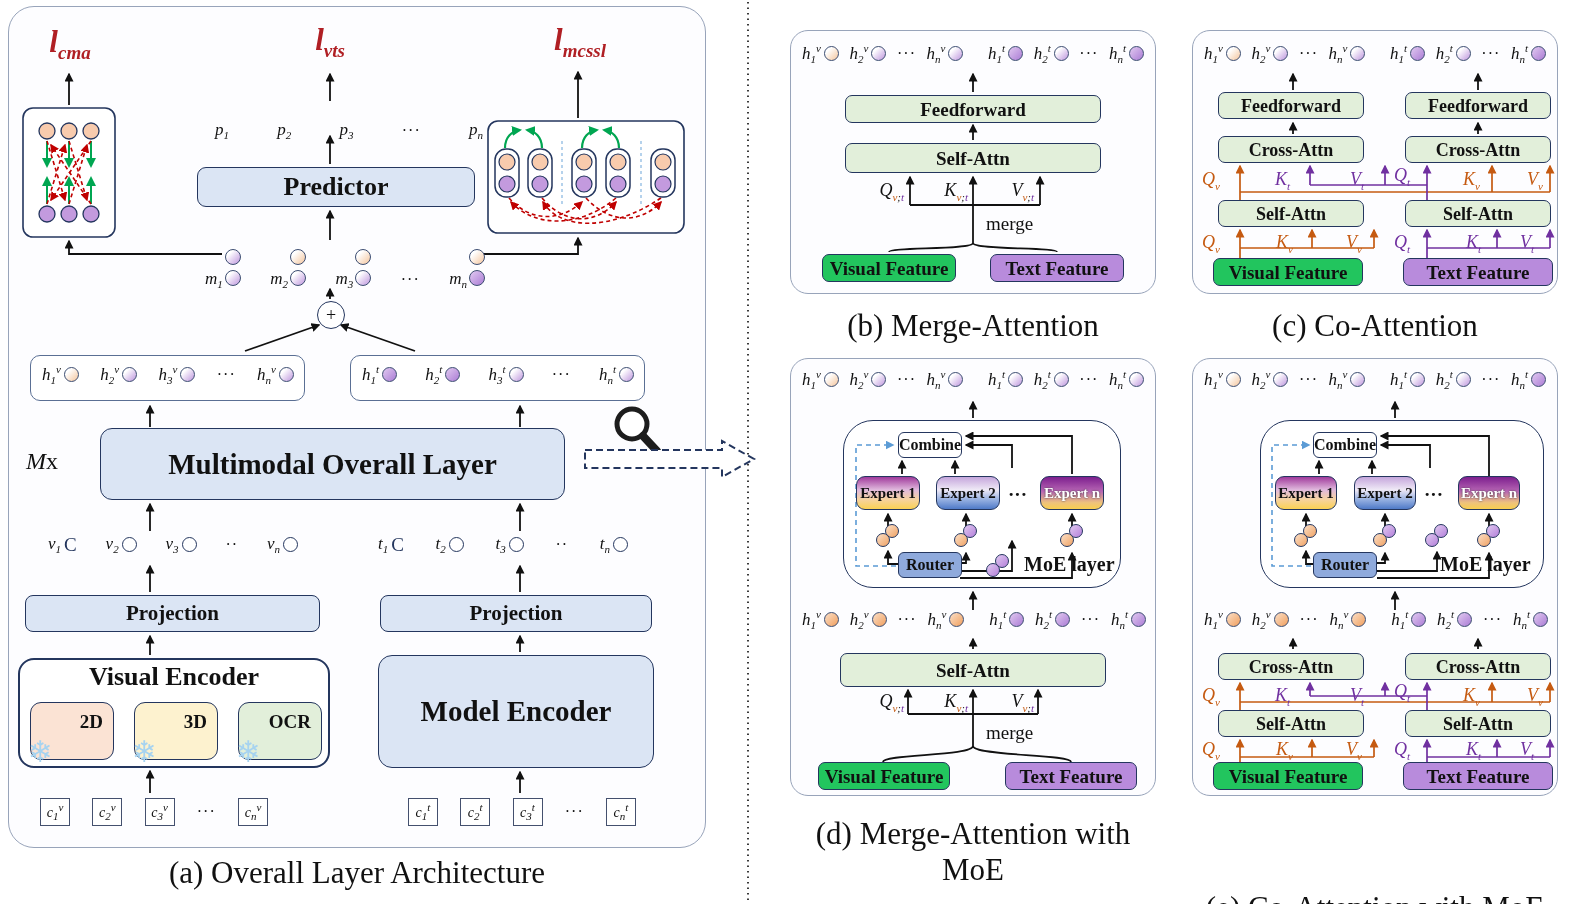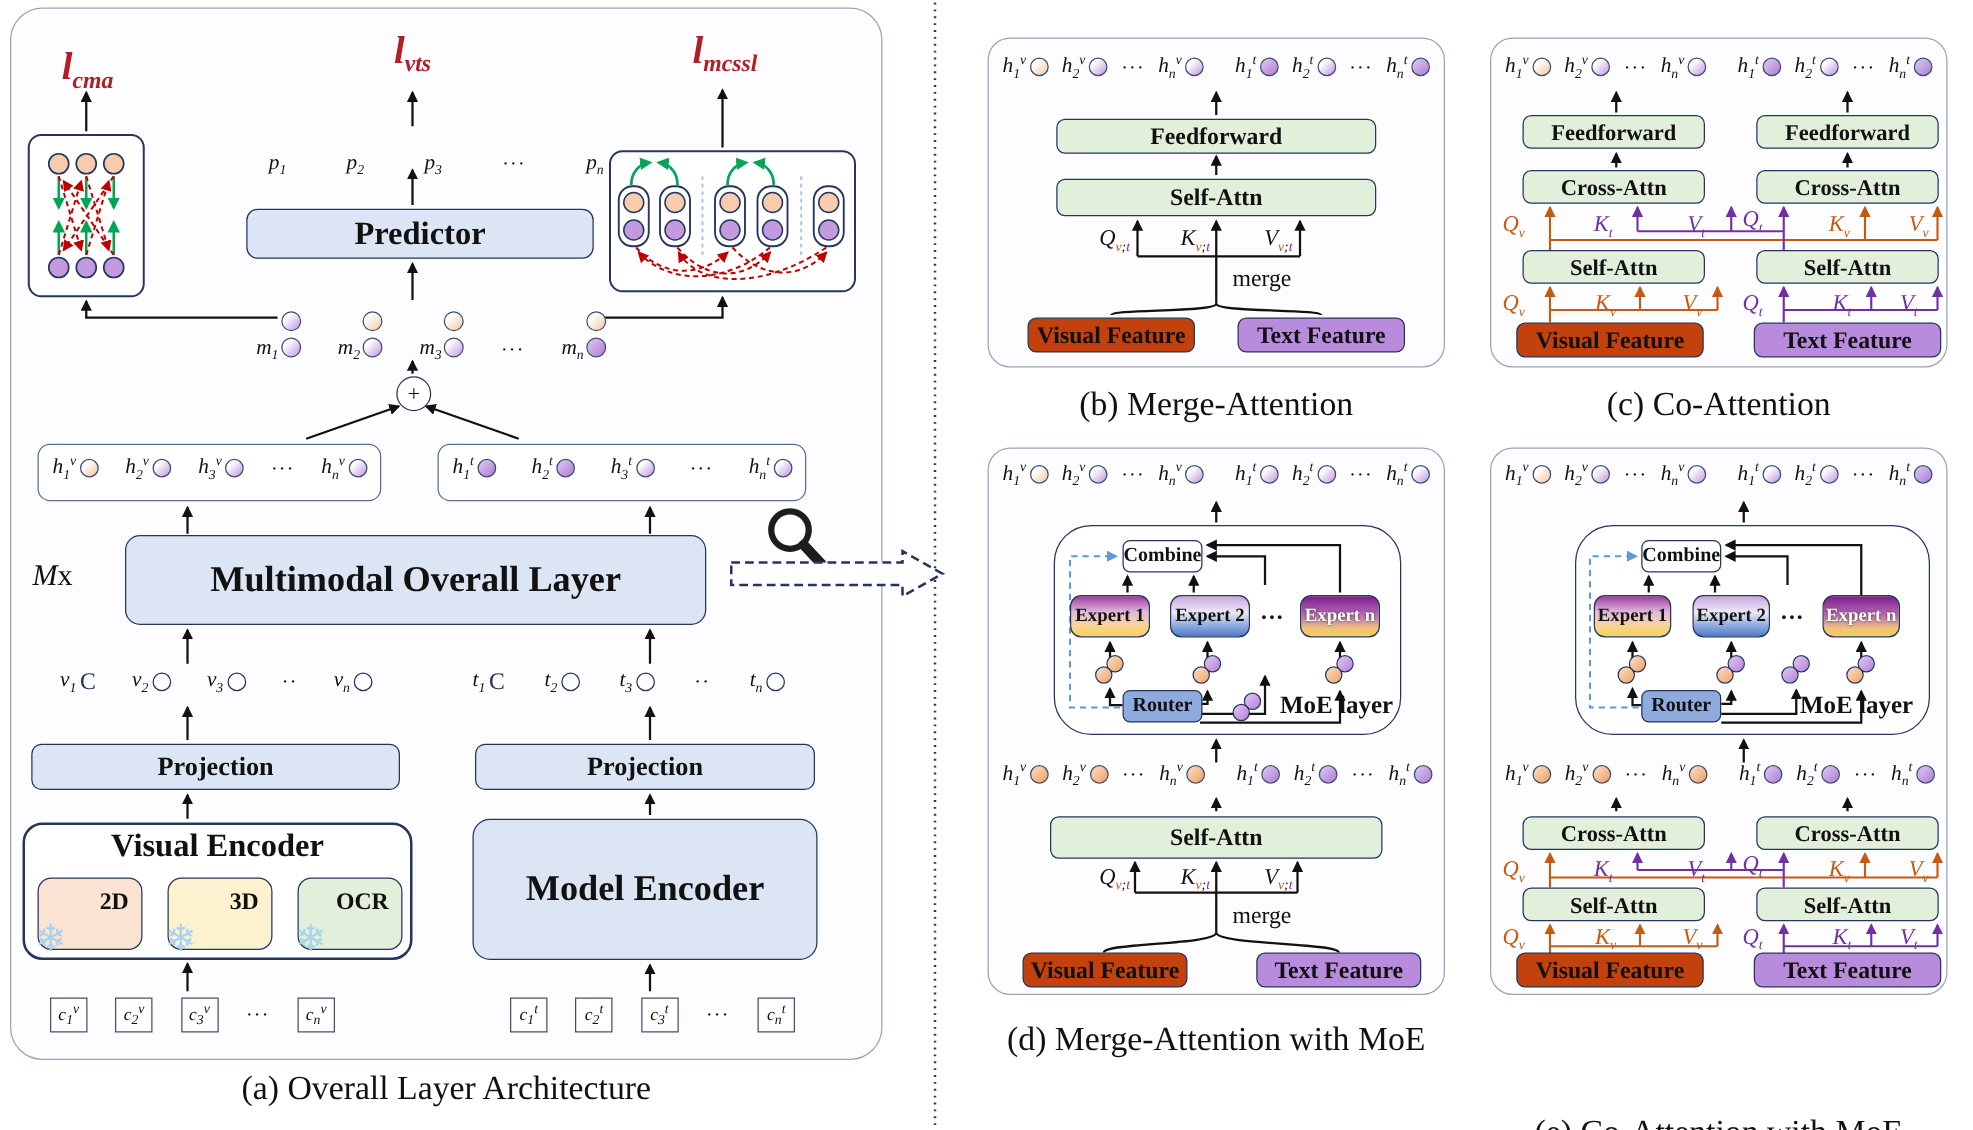--- a/index.html
+++ b/index.html
@@ -8,21 +8,21 @@
   
   .panel{position:absolute;box-sizing:border-box;background:#fdfdff;border:1.5px solid #98a4ba;z-index:1;}
   .moebox{position:absolute;box-sizing:border-box;background:#ffffff;border:1.5px solid #24365e;border-radius:30px;z-index:1;}
   
   #wires{position:absolute;left:0;top:0;z-index:2;}
   
   .bx{position:absolute;box-sizing:border-box;display:flex;align-items:center;justify-content:center;
       font-weight:bold;border:1.5px solid #24365e;z-index:3;text-align:center;line-height:1;}
   .blue{background:#dbe5f4;border-radius:9px;}
   .greenb{background:#e2efda;border-radius:7px;}
-  .orangeb{background:#c2410c;border-radius:7px;}
+  .orangeb{background:#22c55e;border-radius:7px;}
   .purpleb{background:#b88bdc;border-radius:7px;}
   .whiteb{background:#ffffff;border-radius:6px;}
   .e1{background:linear-gradient(180deg,#a03a9c 0%,#e0b9dd 40%,#f6d3a0 70%,#fbd153 100%);border-radius:9px;}
   .e2{background:linear-gradient(180deg,#c5a6dc 0%,#efe9f6 40%,#93aee0 72%,#4f7ac8 100%);border-radius:9px;}
   .en{background:linear-gradient(180deg,#7d1f8e 0%,#b766b4 45%,#eec27d 80%,#f9cf4f 100%);border-radius:9px;}
   .router{background:#8faadc;border-radius:6px;}
   
   .trow{position:absolute;display:flex;align-items:center;justify-content:space-between;z-index:3;}
   .tok{display:inline-flex;align-items:center;gap:3px;}
   .tok-label{font-style:italic;font-size:17px;white-space:nowrap;}
@@ -39,21 +39,21 @@
         align-items:center;justify-content:center;min-width:20px;height:24px;}
   .cbox .tok-label{font-size:14px;}
   .sp{margin-left:14px;}
   
   .mtok{display:inline-flex;align-items:flex-end;gap:2px;}
   .mcol{display:inline-flex;flex-direction:column;gap:5px;margin-bottom:4px;}
   .mcol .circ{width:16px;height:16px;}
   
   .loss{position:absolute;color:#b01f24;font-size:31px;font-style:italic;font-weight:600;z-index:3;text-align:center;}
   .loss sub{font-size:19px;}
-  .cap{position:absolute;font-size:27px;color:#111;text-align:center;z-index:3;}
+  .cap{position:absolute;font-size:31px;color:#111;text-align:center;z-index:3;}
   .qkv{position:absolute;font-style:italic;font-size:18px;z-index:3;white-space:nowrap;line-height:1;}
   .tone-v{color:#c55a11;}
   .tone-t{color:#7030a0;}
   .tone-mix sub .ch-v{color:#c55a11;font-style:italic;}
   .tone-mix sub .ch-t{color:#7030a0;font-style:italic;}
   .plainlbl{position:absolute;font-size:19px;z-index:3;}
   
   #plus-node{position:absolute;width:26px;height:26px;border:1.5px solid #24365e;border-radius:50%;
              background:#fff;display:flex;align-items:center;justify-content:center;font-size:18px;z-index:3;}
   
@@ -309,21 +309,21 @@
         <path d="M1310 696 V683" marker-end="url(#mP)"></path>
         <path d="M1385 696 V683" marker-end="url(#mP)"></path>
         <path d="M1427 766 V740" marker-end="url(#mP)"></path>
         <path d="M1427 757 H1550"></path>
         <path d="M1497 757 V740" marker-end="url(#mP)"></path>
         <path d="M1550 757 V740" marker-end="url(#mP)"></path>
       </g>
     </g>
   </svg>
 
-  <div class="loss" style="left:20px;top:35px;width:100px;"><i>l</i><sub><span class="ch-c">c</span><span class="ch-m">m</span><span class="ch-a">a</span></sub></div>
+  <div class="loss" style="left:20px;top:24px;width:100px;"><i>l</i><sub><span class="ch-c">c</span><span class="ch-m">m</span><span class="ch-a">a</span></sub></div>
   <div class="loss" style="left:275px;top:22px;width:110px;"><i>l</i><sub><span class="ch-v">v</span><span class="ch-t">t</span><span class="ch-s">s</span></sub></div>
   <div class="loss" style="left:515px;top:22px;width:130px;"><i>l</i><sub><span class="ch-m">m</span><span class="ch-c">c</span><span class="ch-s">s</span><span class="ch-s">s</span><span class="ch-l">l</span></sub></div>
 
   <div class="trow" style="left:215px;top:120px;width:268px;">
       <span class="tok">
         <span class="tok-label"><i>p</i><sub><span>1</span></sub></span>
       </span>
       <span class="tok">
         <span class="tok-label"><i>p</i><sub><span>2</span></sub></span>
       </span>

